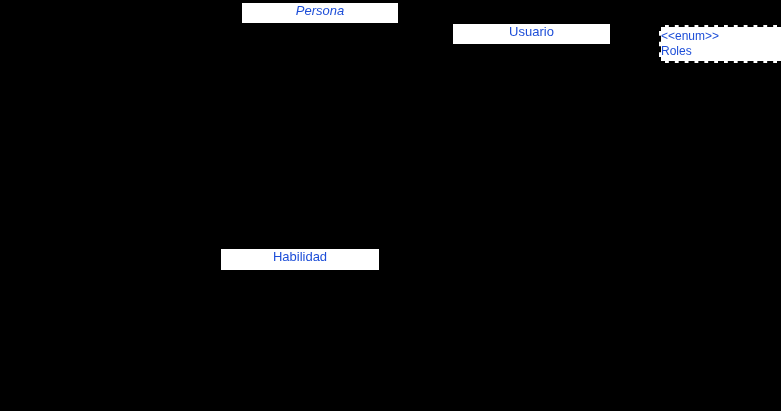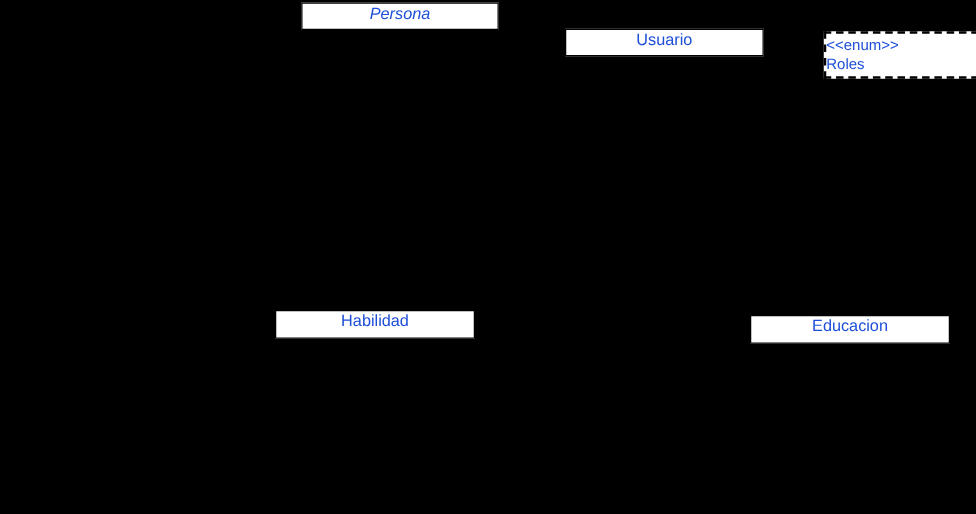--- a/index.html
+++ b/index.html
@@ -63,17 +63,14 @@
     <span>&lt;&lt;enum&gt;&gt;</span>
     <span>Roles</span>
   </div>
 
 
   <div class="uml-node" id="node-habilidad">
     <span>Habilidad</span>
   </div>
 
 
-  <div class="uml-node" id="node-educacion">
-    <span>Educacion</span>
-  </div>
 
 </div>
 
 </body></html>

